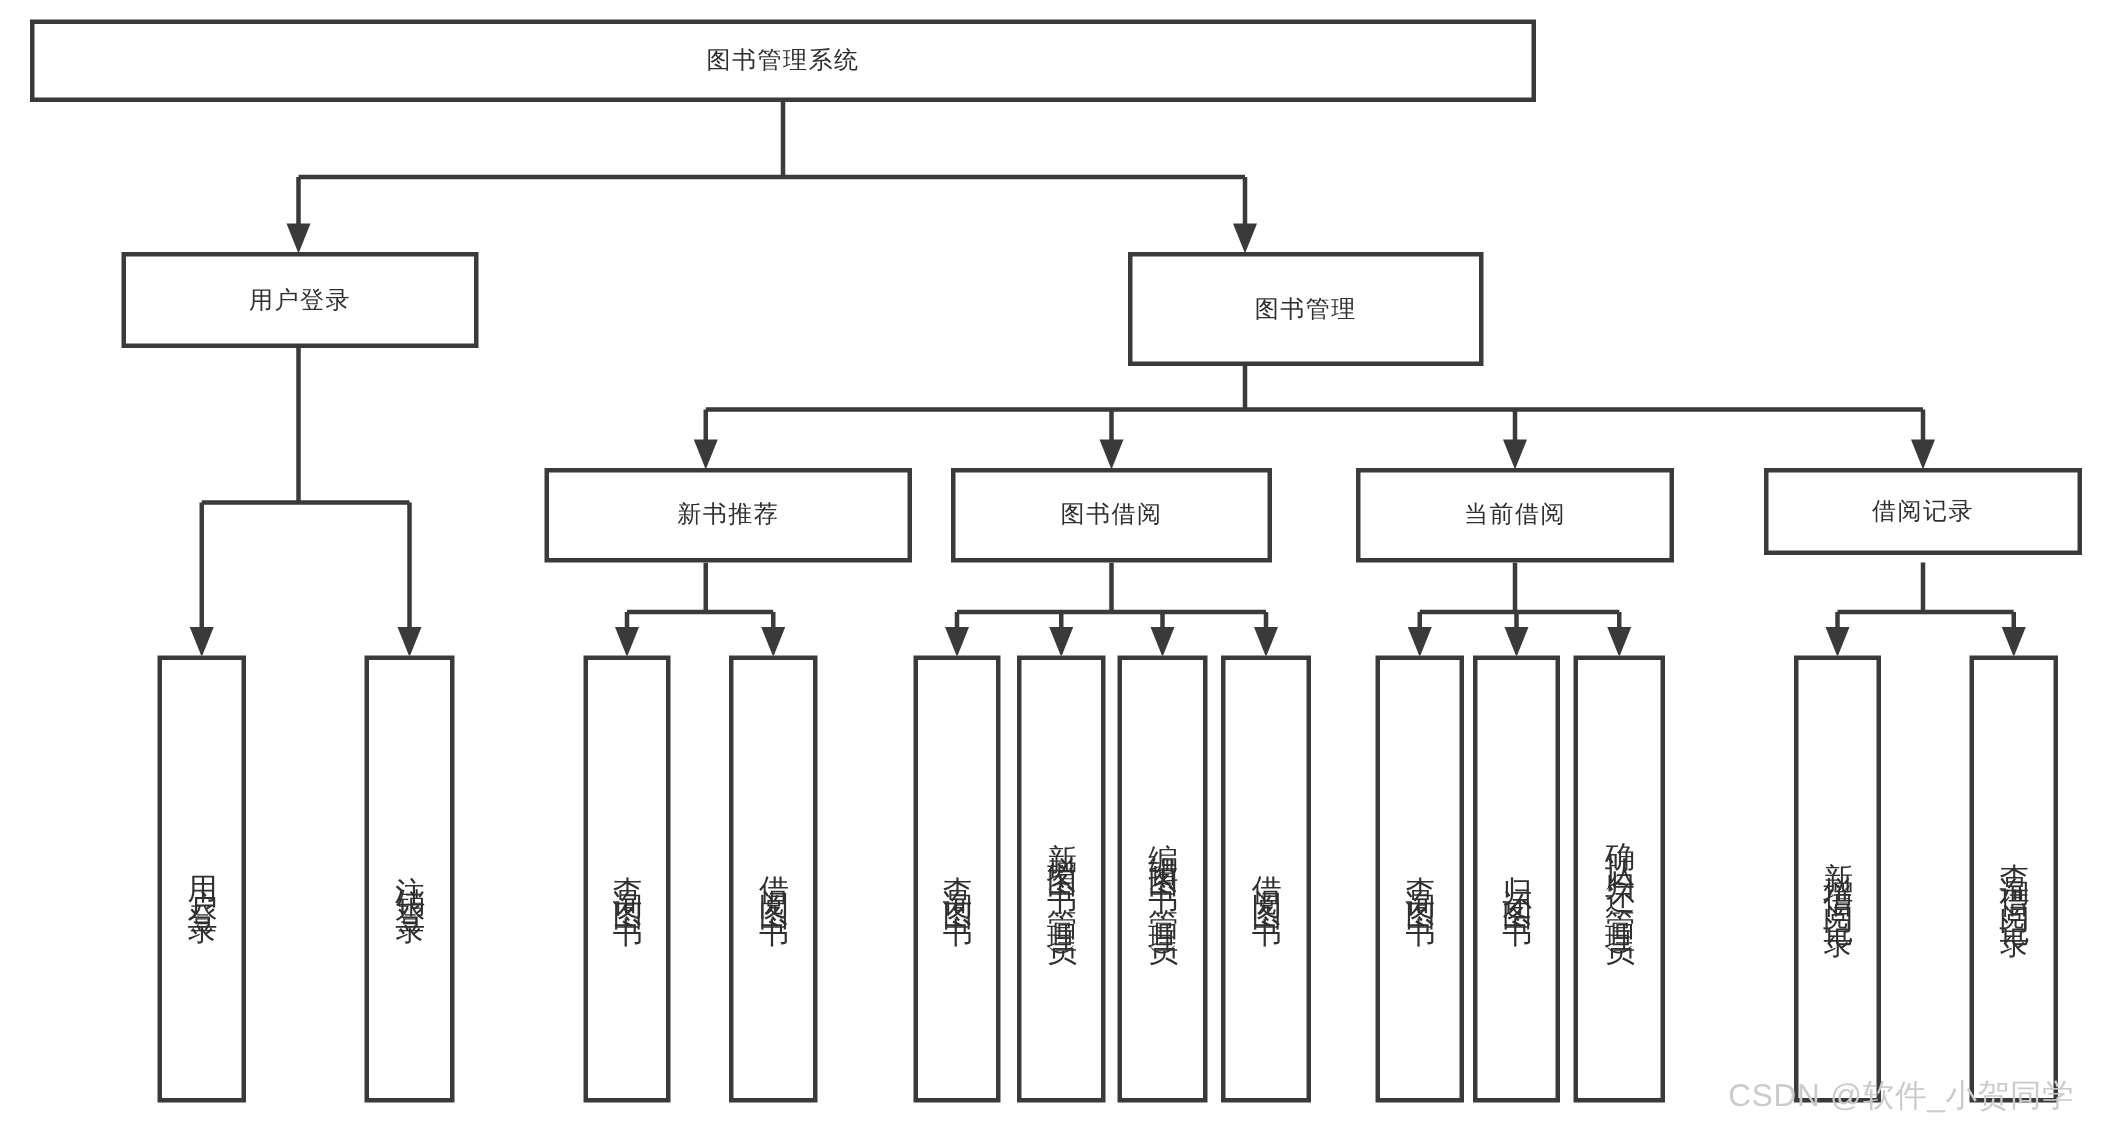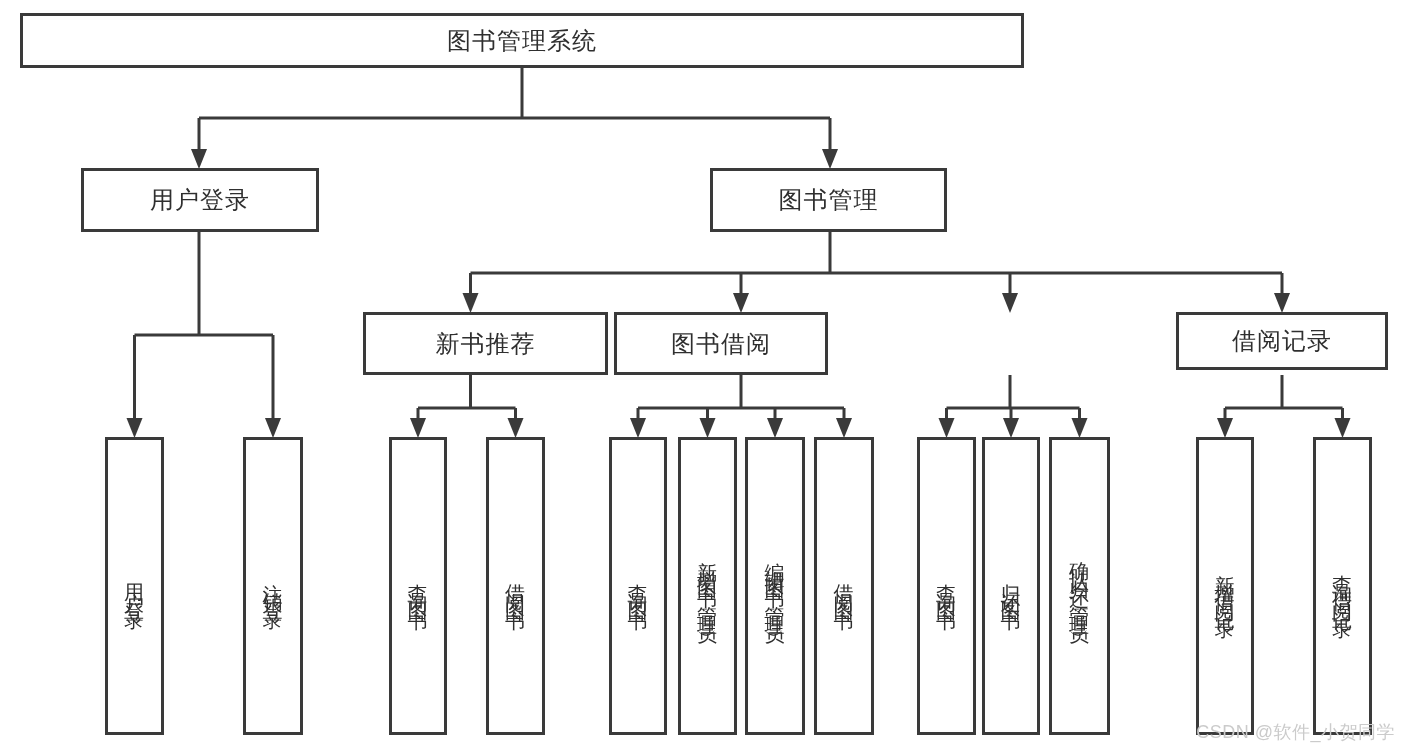--- a/index.html
+++ b/index.html
@@ -17,42 +17,42 @@
     overflow:hidden;
   }
   #wires{position:absolute;left:0;top:0;width:1405px;height:747px;}
   .node{
     position:absolute;
     box-sizing:border-box;
     border:3px solid var(--line);
     background:#fff;
     display:flex;align-items:center;justify-content:center;
     color:var(--text);
-    font-size:24px;
+    font-size:16px;
     letter-spacing:1px;
     white-space:nowrap;
   }
   .vnode{
     position:absolute;
     box-sizing:border-box;
     border:3px solid var(--line);
     background:#fff;
     display:flex;align-items:center;justify-content:center;
     color:var(--text);
     font-size:20px;
     top:437px;height:298px;
     writing-mode:vertical-rl;
     text-orientation:mixed;
     letter-spacing:9px;
     line-height:1;
   }
   #watermark{
     position:absolute;
-    right:10px;bottom:3px;
-    font-size:18px;
+    right:22px;bottom:3px;
+    font-size:21px;
     color:var(--watermark);
     letter-spacing:0.5px;
     z-index:5;
   }
 </style>
 </head>
 <body>
 
 <div id="canvas">
 
@@ -95,24 +95,25 @@
       <polygon points="1003,418 1019,418 1011,438"></polygon>
       <polygon points="1071.5,418 1087.5,418 1079.5,438"></polygon>
       <polygon points="1217,418 1233,418 1225,438"></polygon>
       <polygon points="1334.5,418 1350.5,418 1342.5,438"></polygon>
     </g>
   </svg>
 
   <div class="node" style="left:20px;top:13px;width:1004px;height:55px;">图书管理系统</div>
 
   <div class="node" style="left:81px;top:168px;width:238px;height:64px;">用户登录</div>
-  <div class="node" style="left:710px;top:168px;width:237px;height:64px;">图书管理</div>
+  <div class="node" style="left:752px;top:168px;width:237px;height:76px;">图书管理</div>
 
   <div class="node" style="left:363px;top:312px;width:245px;height:63px;">新书推荐</div>
-  <div class="node" style="left:614px;top:312px;width:214px;height:63px;">图书借阅</div>
+  <div class="node" style="left:634px;top:312px;width:214px;height:63px;">图书借阅</div>
+  <div class="node" style="left:904px;top:312px;width:212px;height:63px;">当前借阅</div>
   <div class="node" style="left:1176px;top:312px;width:212px;height:58px;">借阅记录</div>
 
   <div class="vnode" style="left:105px;width:59px;">用户登录</div>
   <div class="vnode" style="left:243px;width:60px;">注销登录</div>
 
   <div class="vnode" style="left:389px;width:58px;">查询图书</div>
   <div class="vnode" style="left:486px;width:59px;">借阅图书</div>
 
   <div class="vnode" style="left:609px;width:58px;">查询图书</div>
   <div class="vnode" style="left:678px;width:59px;">新增图书（管理员）</div>

